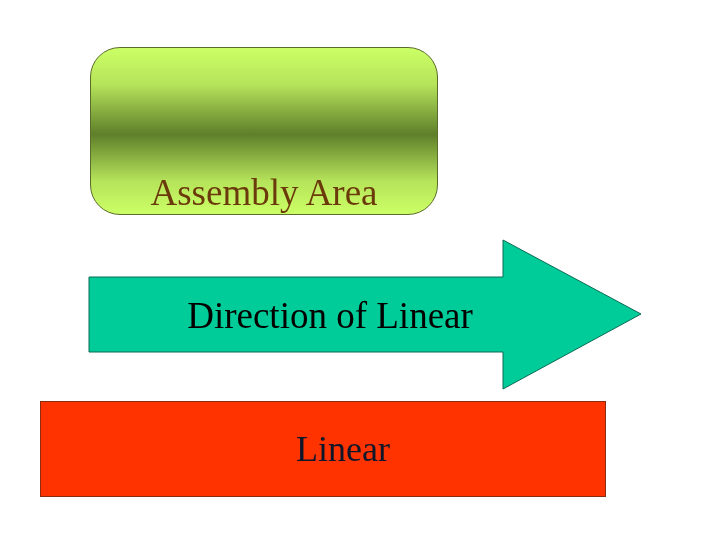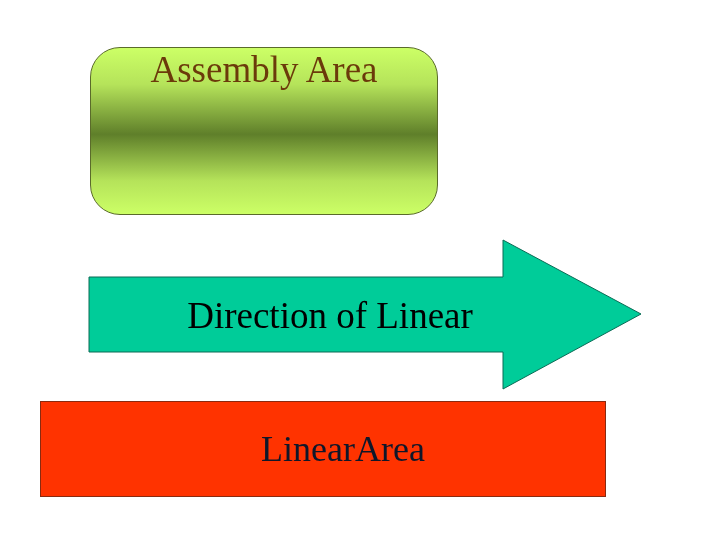--- a/index.html
+++ b/index.html
@@ -1,21 +1,21 @@
 <!DOCTYPE html>
 <html><head>
 <meta charset="utf-8">
 <style>
   html, body { margin:0; padding:0; background:#ffffff; }
   body { width:720px; height:540px; position:relative; overflow:hidden; font-family:"Liberation Serif", "DejaVu Serif", serif; }
   .assembly {
     position:absolute; left:90px; top:47px; width:348px; height:168px;
     border-radius:30px; border:1px solid #5a6b2a;
     background: linear-gradient(to bottom, #ccff66 0%, #b5e35a 22%, #5f7f2a 52%, #b5e35a 80%, #ccff66 100%);
-    display:flex; align-items:flex-start; justify-content:center; box-sizing:border-box;
+    display:flex; align-items:flex-end; justify-content:center; box-sizing:border-box;
   }
   .assembly span { color:#6b3a0a; font-size:37px; }
   .arrow { position:absolute; left:0; top:0; }
   .arrow-label { position:absolute; left:130px; top:277px; width:400px; height:76px; display:flex; align-items:center; justify-content:center; font-size:37px; color:#000; }
   .danger {
     position:absolute; left:40px; top:401px; width:566px; height:96px;
     background:#ff3300; border:1px solid #8a2a10; box-sizing:border-box;
     display:flex; align-items:center; justify-content:center; color:#0f172a; font-size:36px;padding-left:40px;
   }
   .danger .big { font-size:40px; margin:0 10px; }
@@ -27,14 +27,13 @@
   <span>Assembly Area</span>
 </div>
 
 <svg class="arrow" width="720" height="540">
   <polygon points="89,277 503,277 503,240 641,314 503,389 503,352 89,352" fill="#00cc99" stroke="#0a6b55" stroke-width="1"></polygon>
 </svg>
 <div class="arrow-label">Direction of Linear</div>
 
 <div class="danger">
   <span>Linear</span>
-  <span>Area</span>
 </div>
 
 </body></html>

